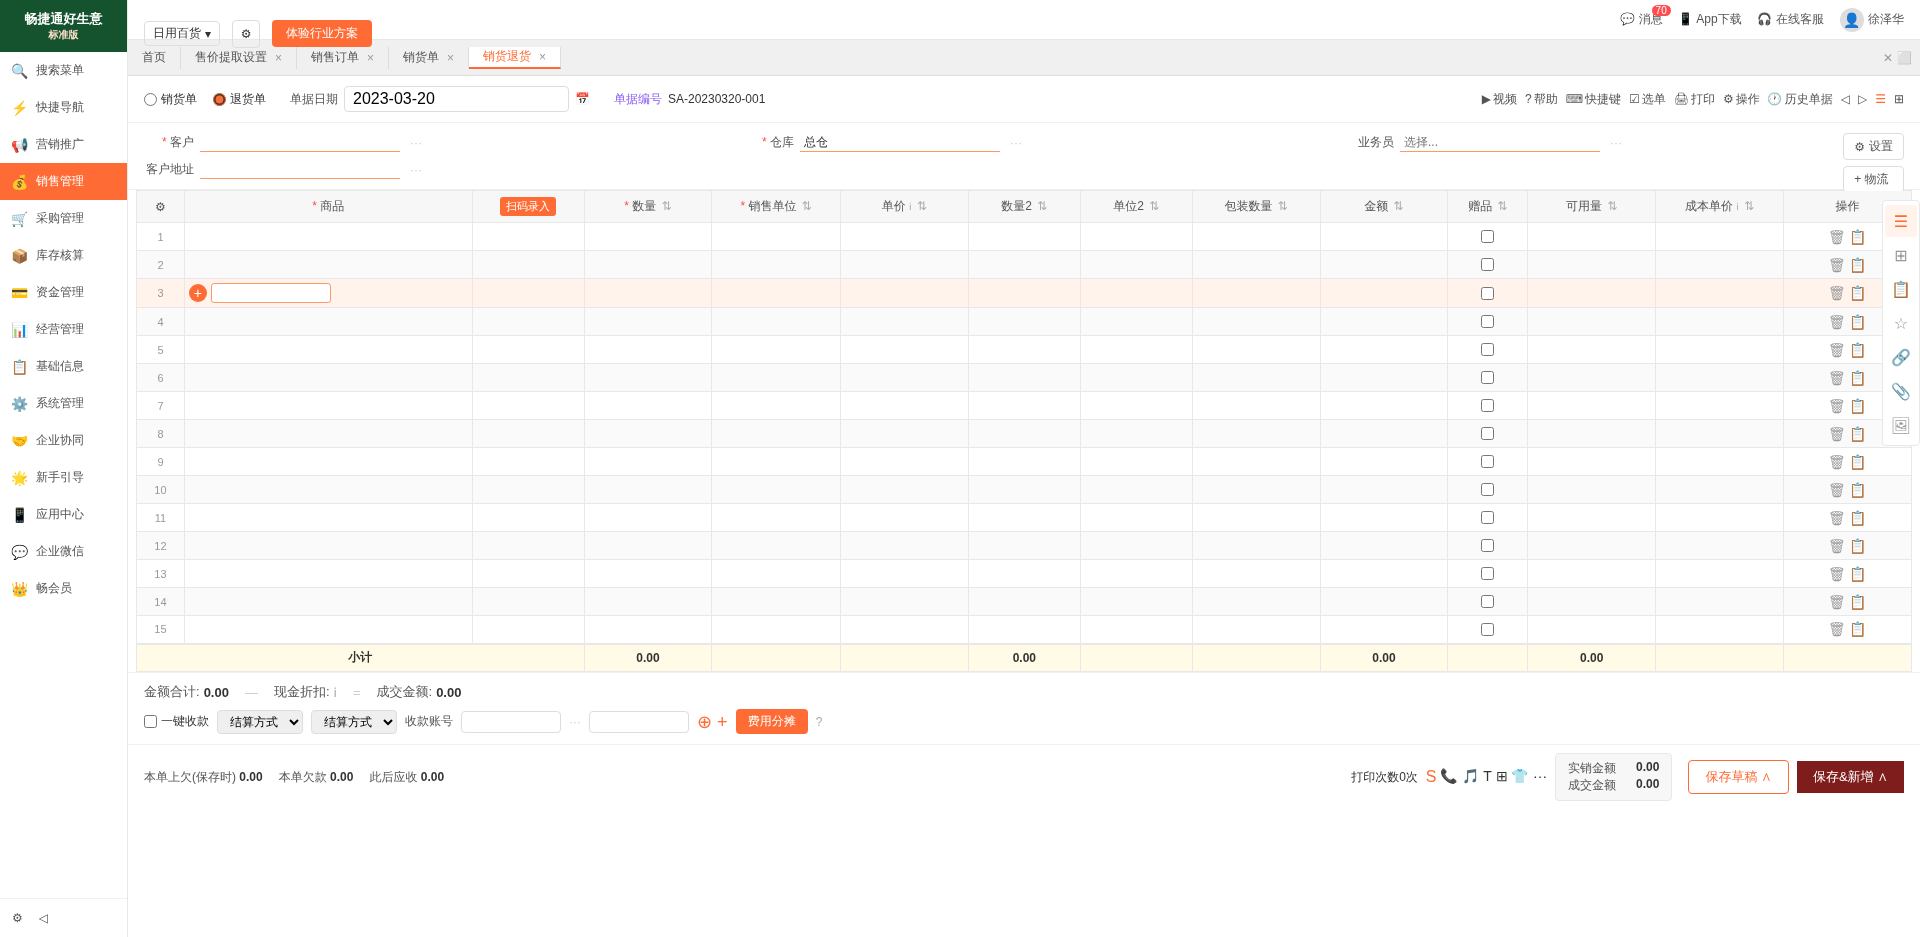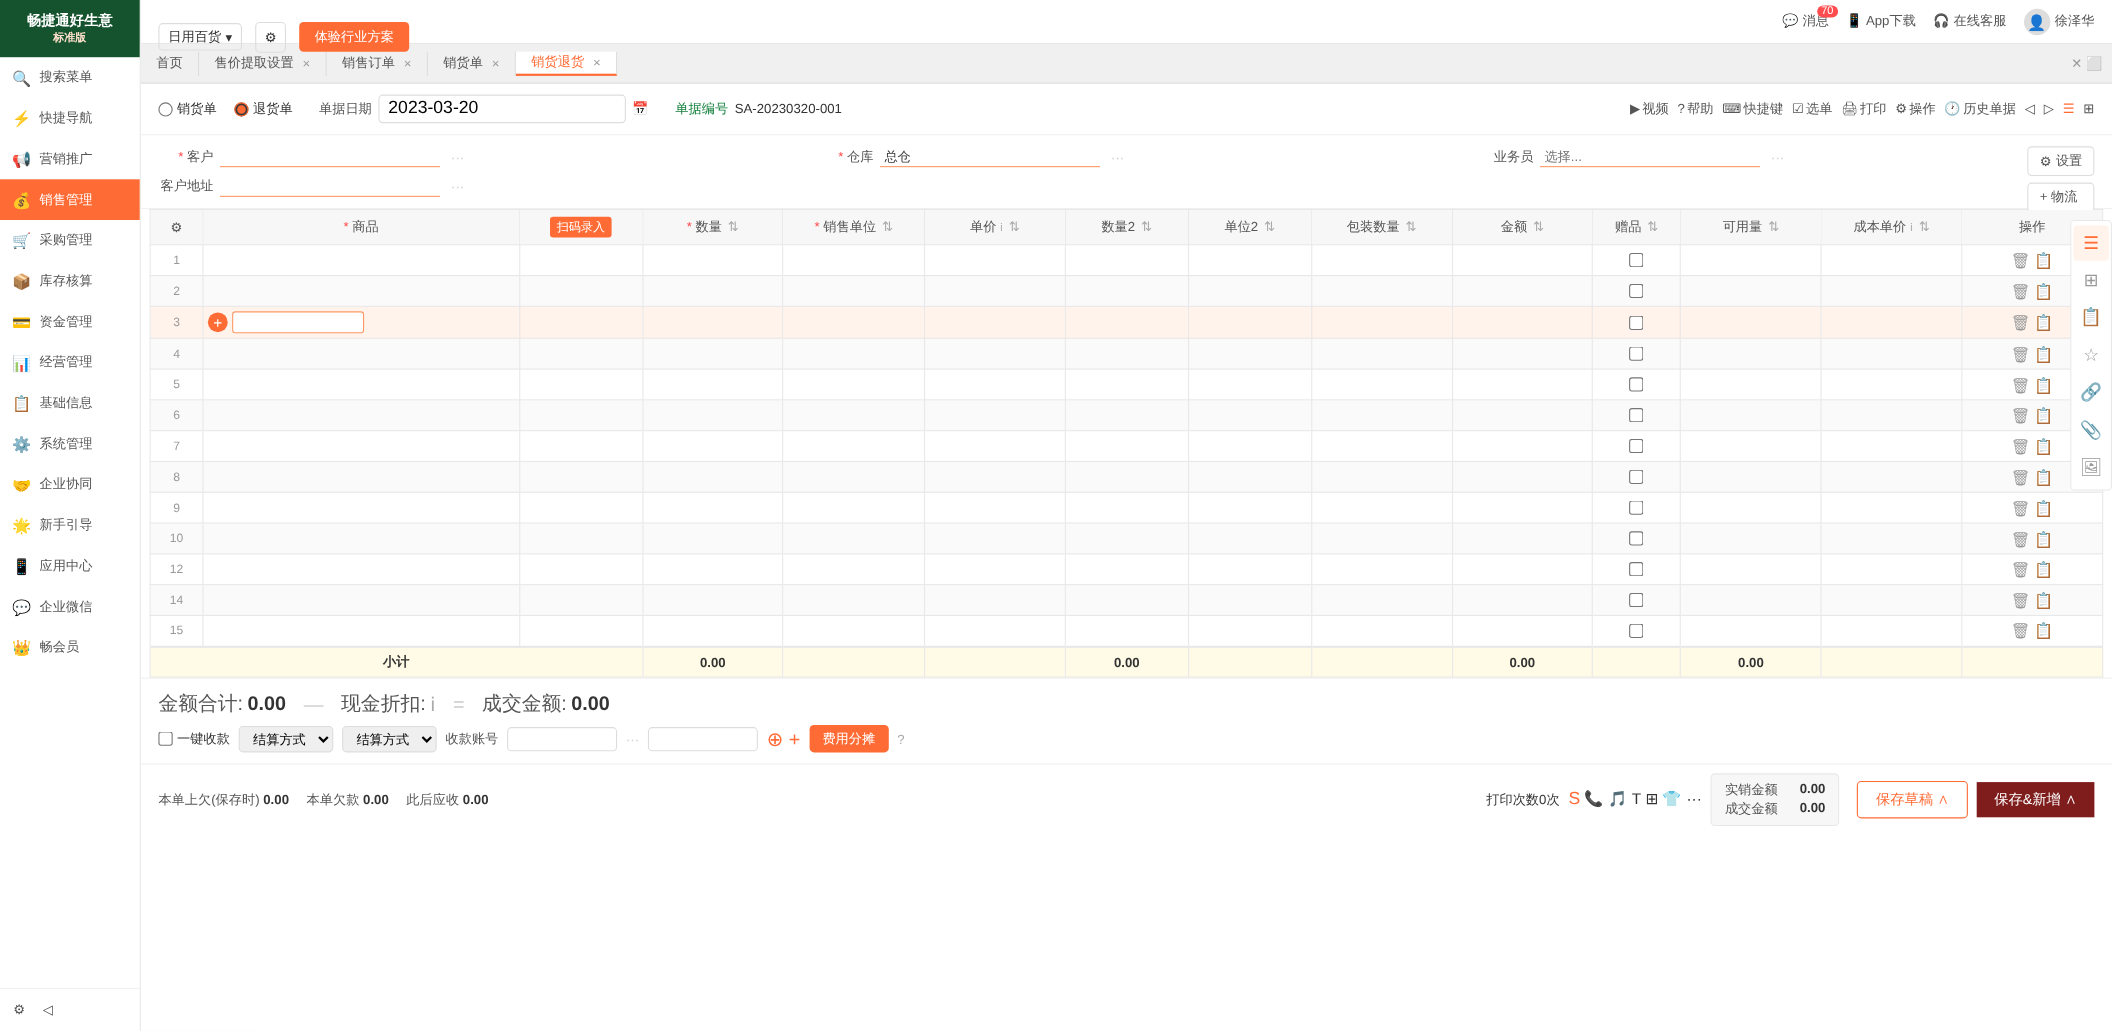--- a/index.html
+++ b/index.html
@@ -38,21 +38,21 @@
 
     
     .form-header { padding: 10px 16px; border-bottom: 1px solid #f0f0f0; display: flex; align-items: center; gap: 24px; }
     .radio-group { display: flex; gap: 16px; align-items: center; }
     .radio-item { display: flex; align-items: center; gap: 4px; cursor: pointer; }
     .radio-item input[type=radio] { accent-color: #ff6b35; }
     .form-date { display: flex; align-items: center; gap: 6px; }
     .form-date label { color: #555; }
     .form-date .date-input { border: 1px solid #ddd; border-radius: 4px; padding: 3px 8px; font-size: 16px; }
     .form-id { display: flex; align-items: center; gap: 6px; }
-    .form-id label { color: #15803d; text-align: center; }
+    .form-id label { color: #8b5cf6; text-align: center; }
     .form-id .id-value { font-size: 12px; color: #333; }
     .form-actions-right { margin-left: auto; display: flex; align-items: center; gap: 8px; font-size: 12px; color: #555; }
     .form-actions-right span { cursor: pointer; display: flex; align-items: center; gap: 2px; }
 
     
     .form-fields { padding: 10px 16px; display: flex; gap: 0; border-bottom: 1px solid #f0f0f0; position: relative; }
     .field-group { display: flex; flex-direction: column; gap: 8px; flex: 1; }
     .field-item { display: flex; align-items: center; gap: 6px; }
     .field-item label { color: #555; min-width: 50px; text-align: right; white-space: nowrap; }
     .field-item label.required::before { content: "* "; color: #ff4d4f; }
@@ -75,21 +75,21 @@
     .add-row-btn { display: inline-flex; align-items: center; justify-content: center; width: 18px; height: 18px; background: #ff6b35; color: #fff; border-radius: 50%; font-size: 14px; cursor: pointer; border: none; }
     .checkbox-cell { display: flex; align-items: center; justify-content: center; }
     .action-btns { display: flex; gap: 4px; justify-content: center; }
     .icon-btn { background: none; border: none; cursor: pointer; color: #999; font-size: 14px; }
 
     
     .totals-row td { background: #fffbe6 !important; font-weight: bold; color: #333; border-top: 2px solid #e8e8e8; }
 
     
     .bottom-area { padding: 10px 16px; border-top: 1px solid #f0f0f0; }
-    .amount-row { display: flex; align-items: flex-end; gap: 16px; font-size: 18px; }
+    .amount-row { display: flex; align-items: center; gap: 16px; font-size: 13px; }
     .amount-item { display: flex; align-items: center; gap: 4px; }
     .amount-label { color: #555; }
     .amount-value { font-weight: bold; color: #333; }
     .minus-icon { color: #ccc; }
     .equals-icon { color: #ccc; }
     .payment-row { display: flex; align-items: center; gap: 8px; margin-top: 8px; }
     .checkbox-label { display: flex; align-items: center; gap: 4px; cursor: pointer; }
     .payment-select { border: 1px solid #ddd; border-radius: 4px; padding: 3px 8px; font-size: 12px; }
     .payment-input { border: 1px solid #ddd; border-radius: 4px; padding: 3px 8px; font-size: 12px; width: 100px; }
     .add-btn { background: none; border: none; cursor: pointer; color: #ff6b35; font-size: 18px; }
@@ -664,21 +664,71 @@
             <td></td>
             <td></td>
             <td>
       <div class="action-btns">
         <button class="icon-btn">🗑</button>
         <button class="icon-btn">📋</button>
       </div>
     </td>
           </tr>
           <tr>
+            <td class="row-num">11</td>
+            <td></td>
+            <td></td>
+            <td></td>
+            <td></td>
+            <td></td>
+            <td></td>
+            <td></td>
+            <td></td>
+            <td></td>
+            <td>
+              <div class="checkbox-cell">
+                <input type="checkbox" style="">
+              </div>
+            </td>
+            <td></td>
+            <td></td>
+            <td>
+      <div class="action-btns">
+        <button class="icon-btn">🗑</button>
+        <button class="icon-btn">📋</button>
+      </div>
+    </td>
+          </tr>
+          <tr>
             <td class="row-num">12</td>
+            <td></td>
+            <td></td>
+            <td></td>
+            <td></td>
+            <td></td>
+            <td></td>
+            <td></td>
+            <td></td>
+            <td></td>
+            <td>
+              <div class="checkbox-cell">
+                <input type="checkbox" style="">
+              </div>
+            </td>
+            <td></td>
+            <td></td>
+            <td>
+      <div class="action-btns">
+        <button class="icon-btn">🗑</button>
+        <button class="icon-btn">📋</button>
+      </div>
+    </td>
+          </tr>
+          <tr>
+            <td class="row-num">13</td>
             <td></td>
             <td></td>
             <td></td>
             <td></td>
             <td></td>
             <td></td>
             <td></td>
             <td></td>
             <td></td>
             <td>

